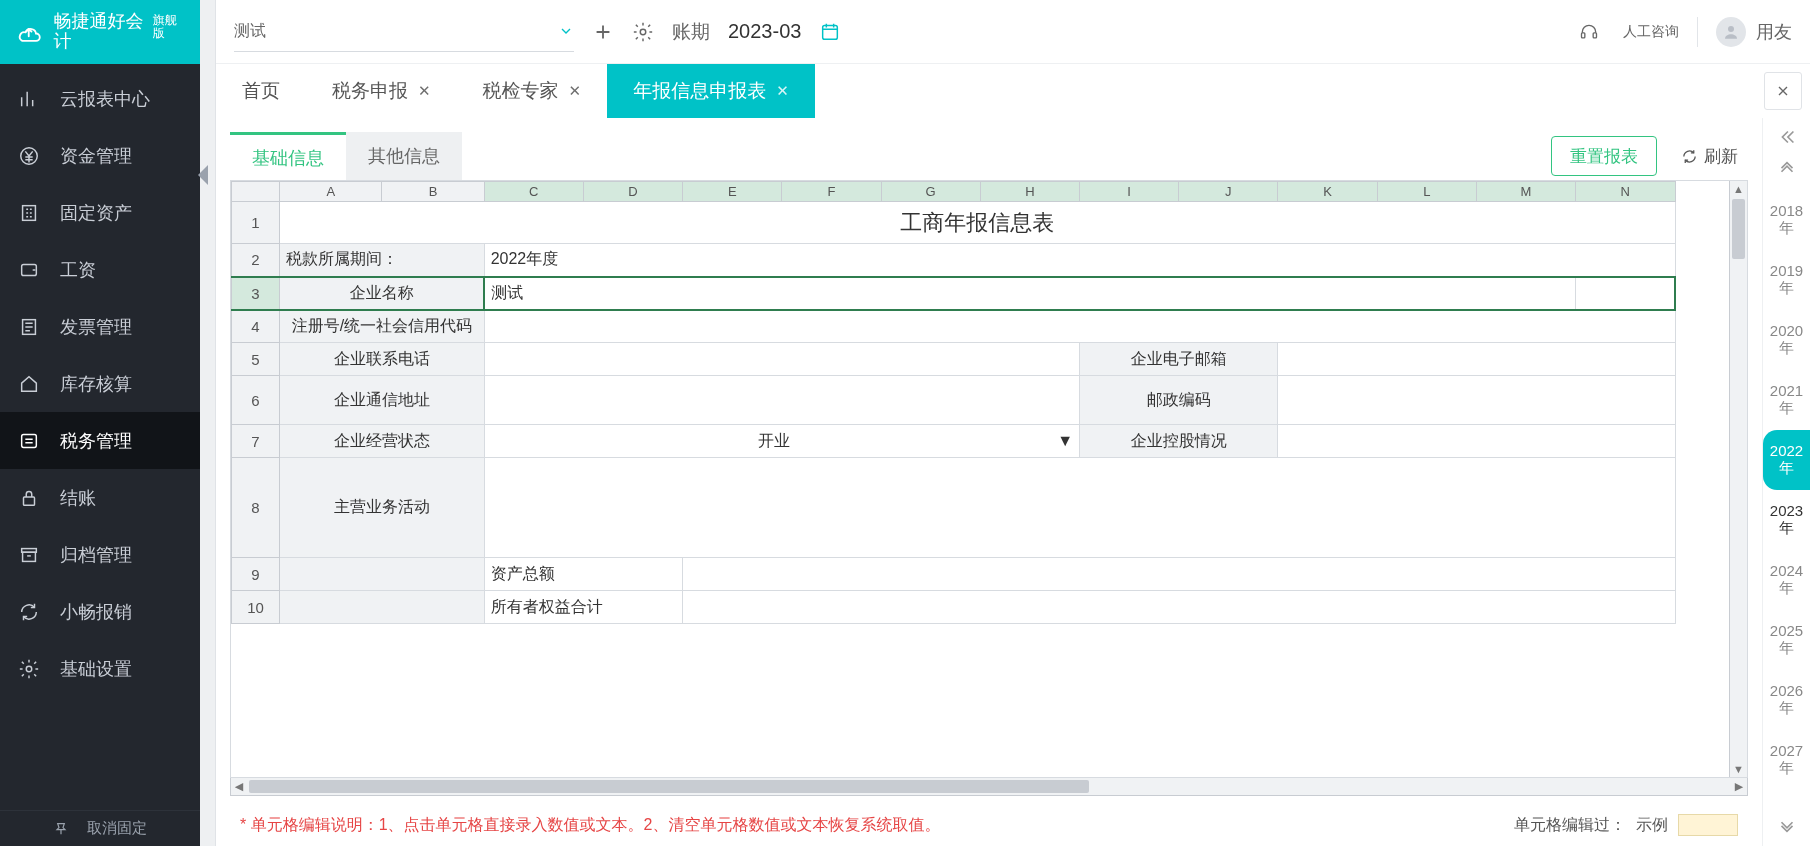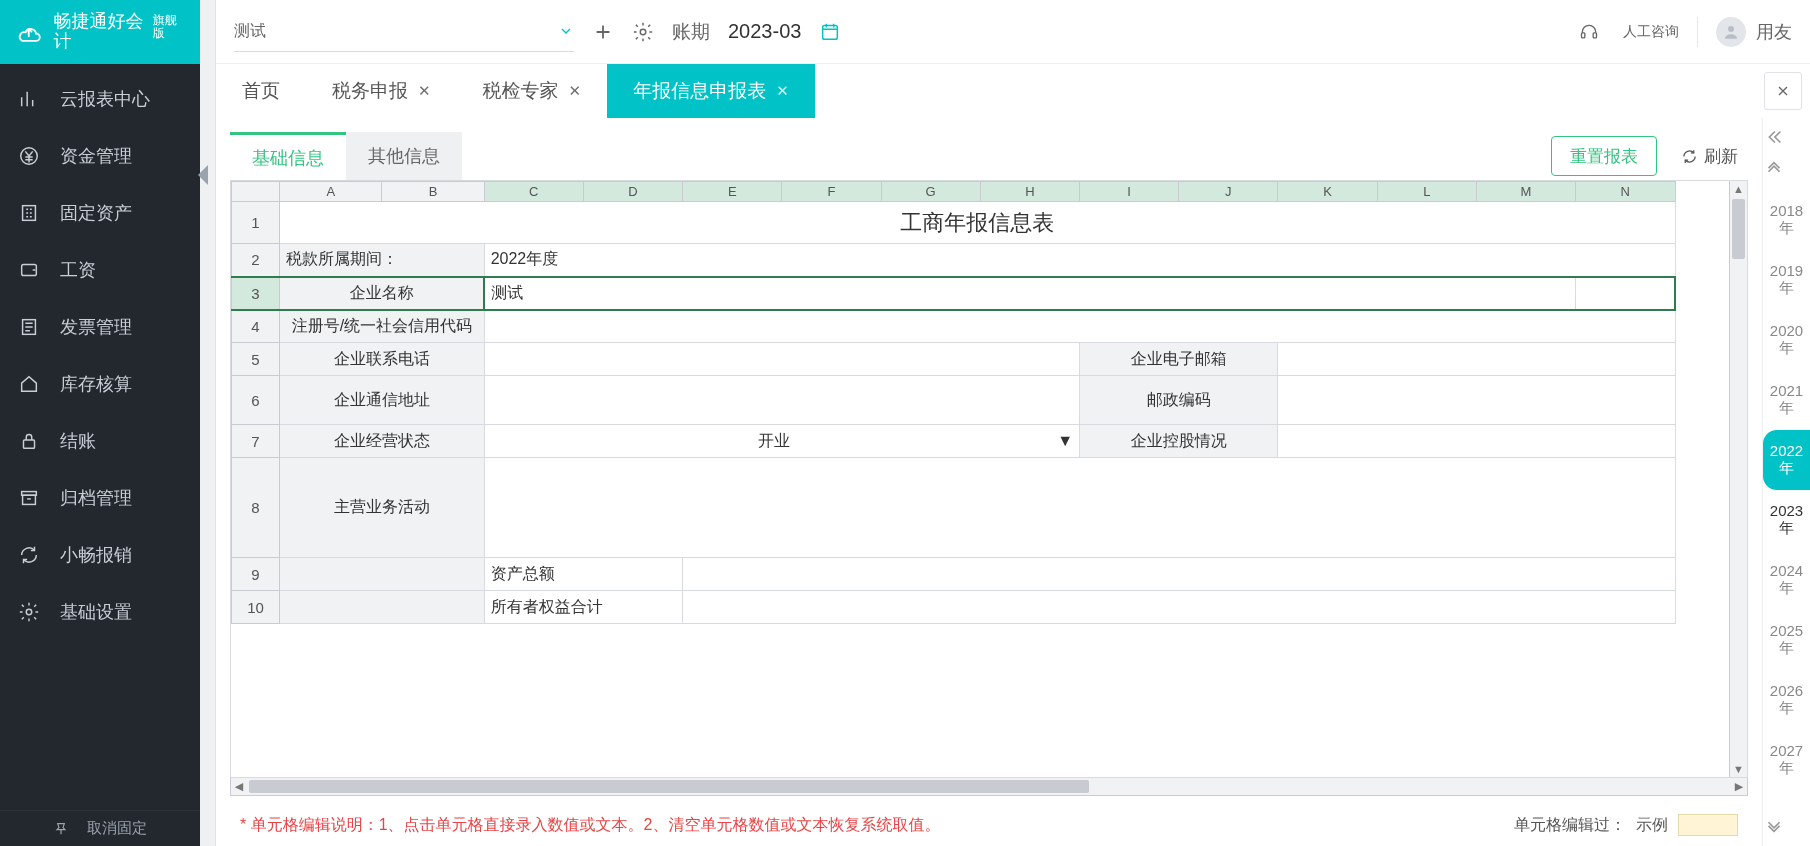--- a/index.html
+++ b/index.html
@@ -60,21 +60,21 @@
 .vscroll .thumb{position:absolute;left:2px;right:2px;top:2px;height:60px;background:#c8ccd2;border-radius:2px}
 .vscroll .arr{position:absolute;left:0;right:0;height:16px;display:flex;align-items:center;justify-content:center;color:#777;font-size:11px}
 .hscroll{height:18px;background:#f0f2f4;border:1px solid #c8ccd2;border-top:none;margin:0;display:flex;align-items:center;position:relative}
 .hscroll .arr{width:16px;text-align:center;color:#777;font-size:11px}
 .hscroll .track{flex:1;position:relative;height:100%}
 .hscroll .thumb{position:absolute;left:2px;top:2px;bottom:2px;width:840px;background:#c8ccd2;border-radius:2px}
 .footer-note{padding:18px 10px 10px;display:flex;align-items:center;gap:20px;font-size:16px}
 .note-red{color:#e64545}
 .note-right{margin-left:auto;display:flex;align-items:center;gap:10px;color:#555}
 .swatch{width:60px;height:22px;background:#fff4d6;border:1px solid #e7d9a8}
-.year-rail{width:48px;border-left:1px solid #eef0f2;display:flex;flex-direction:column;align-items:flex-start;padding-top:8px;gap:0;flex-shrink:0}
+.year-rail{width:48px;border-left:1px solid #eef0f2;display:flex;flex-direction:column;align-items:center;padding-top:8px;gap:0;flex-shrink:0}
 .rail-collapse{width:22px;height:22px;margin-bottom:10px;color:#999;cursor:pointer}
 .year-item{width:100%;text-align:center;font-size:15px;color:#888;padding:12px 0;cursor:pointer}
 .year-item.active{background:#00c2c7;color:#fff;border-radius:14px 0 0 14px}
 .rail-bottom{margin-top:auto;margin-bottom:10px;color:#999;cursor:pointer}
 svg{display:block}
 </style>
 </head>
 <body>
 <div class="app">
   <aside class="sidebar">
@@ -135,20 +135,29 @@
           </span>
           <span>发票管理</span>
         </div>
       <div class="side-item">
           <span class="side-icon">
             <svg viewBox="0 0 24 24" stroke="#c9ced6" fill="none" stroke-width="1.6">
               <path d="M4 11l8-7 8 7v9H4z"></path>
             </svg>
           </span>
           <span>库存核算</span>
+        </div>
+      <div class="side-item active">
+          <span class="side-icon">
+            <svg viewBox="0 0 24 24" stroke="#fff" fill="none" stroke-width="1.6">
+              <rect x="4" y="5" width="16" height="14" rx="2"></rect>
+              <path d="M8 10h8M8 14h8"></path>
+            </svg>
+          </span>
+          <span>税务管理</span>
         </div>
       <div class="side-item">
           <span class="side-icon">
             <svg viewBox="0 0 24 24" stroke="#c9ced6" fill="none" stroke-width="1.6">
               <rect x="6" y="11" width="12" height="9" rx="1"></rect>
               <path d="M9 11V8a3 3 0 0 1 6 0v3"></path>
             </svg>
           </span>
           <span>结账</span>
         </div>

